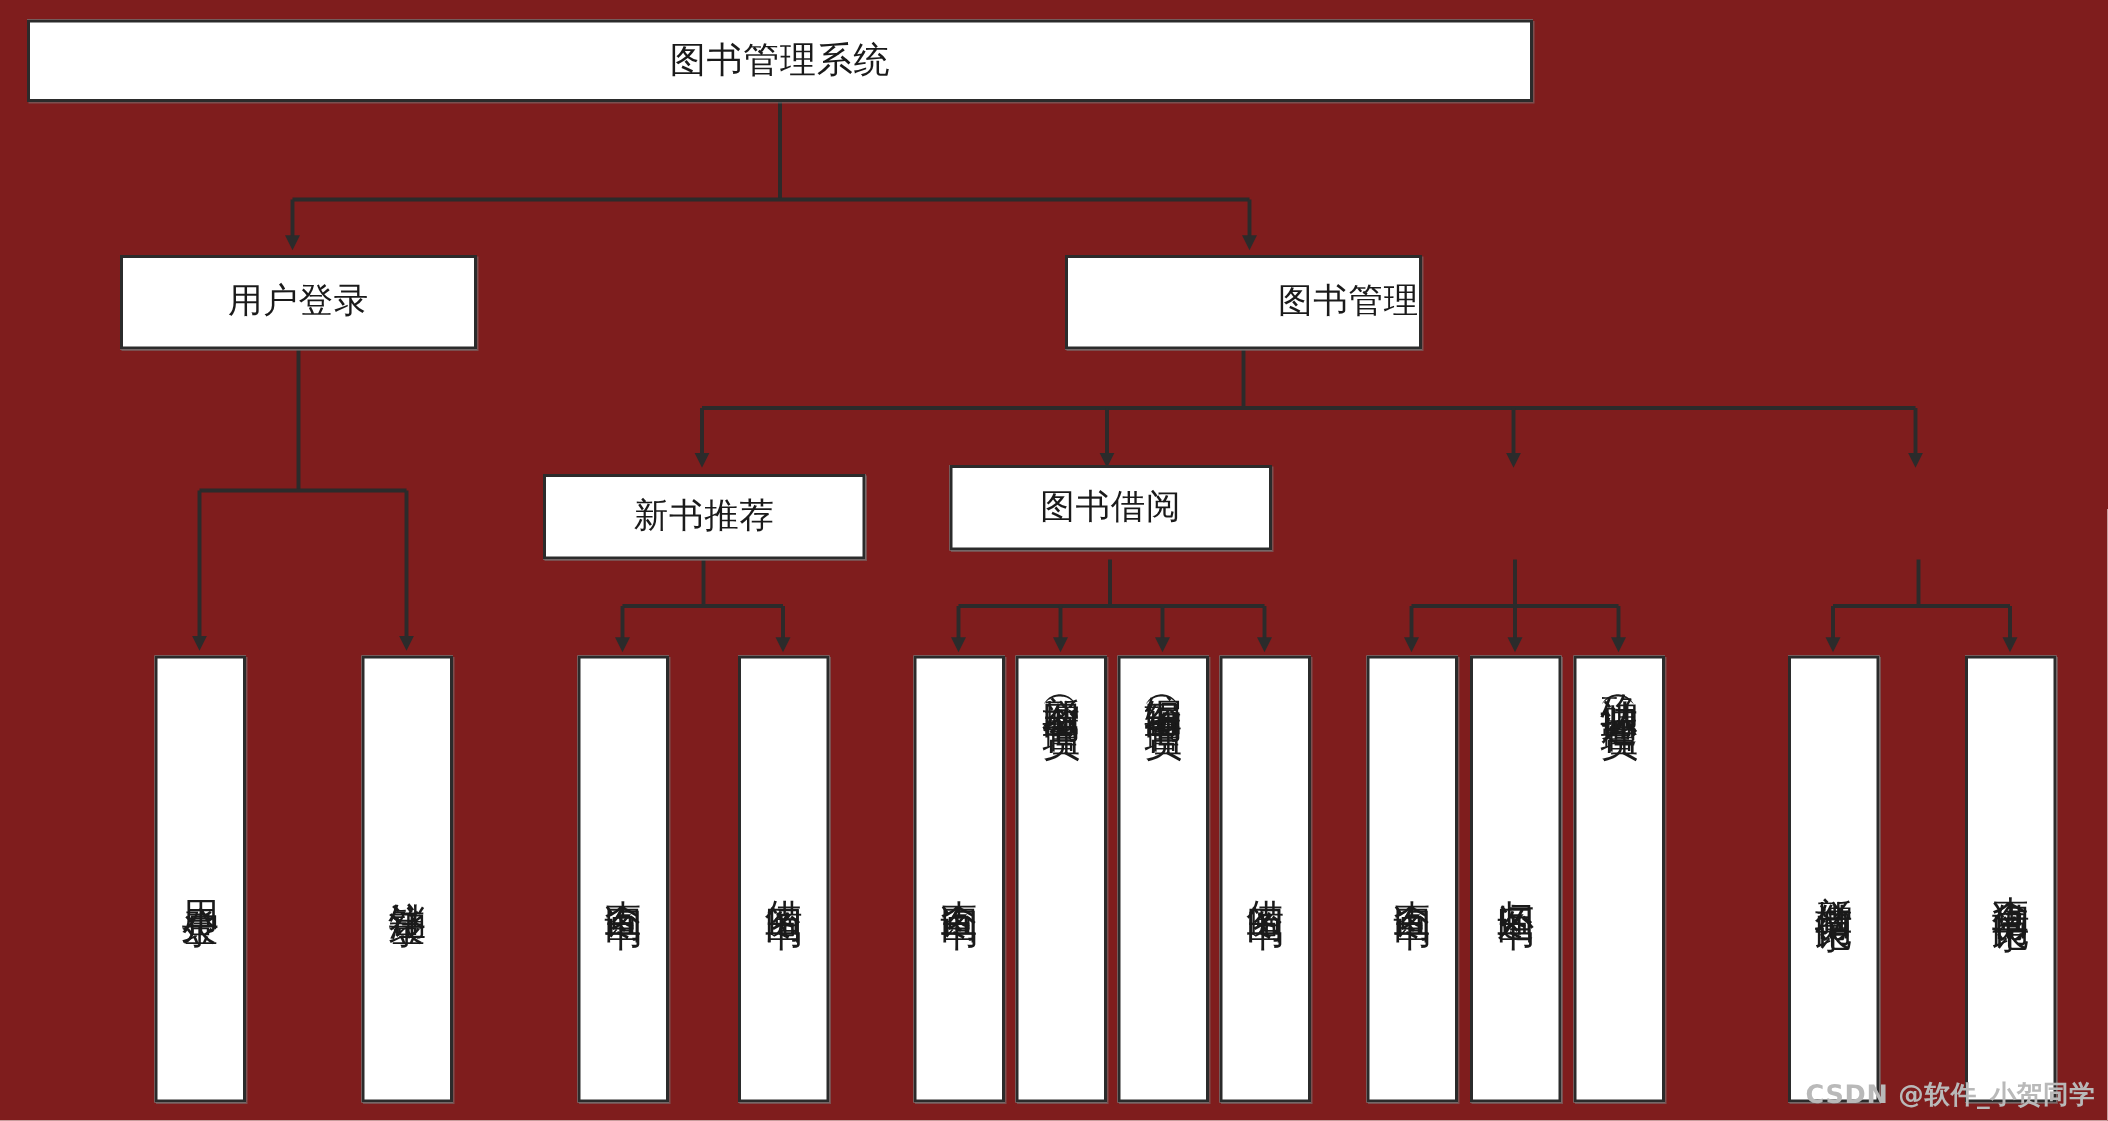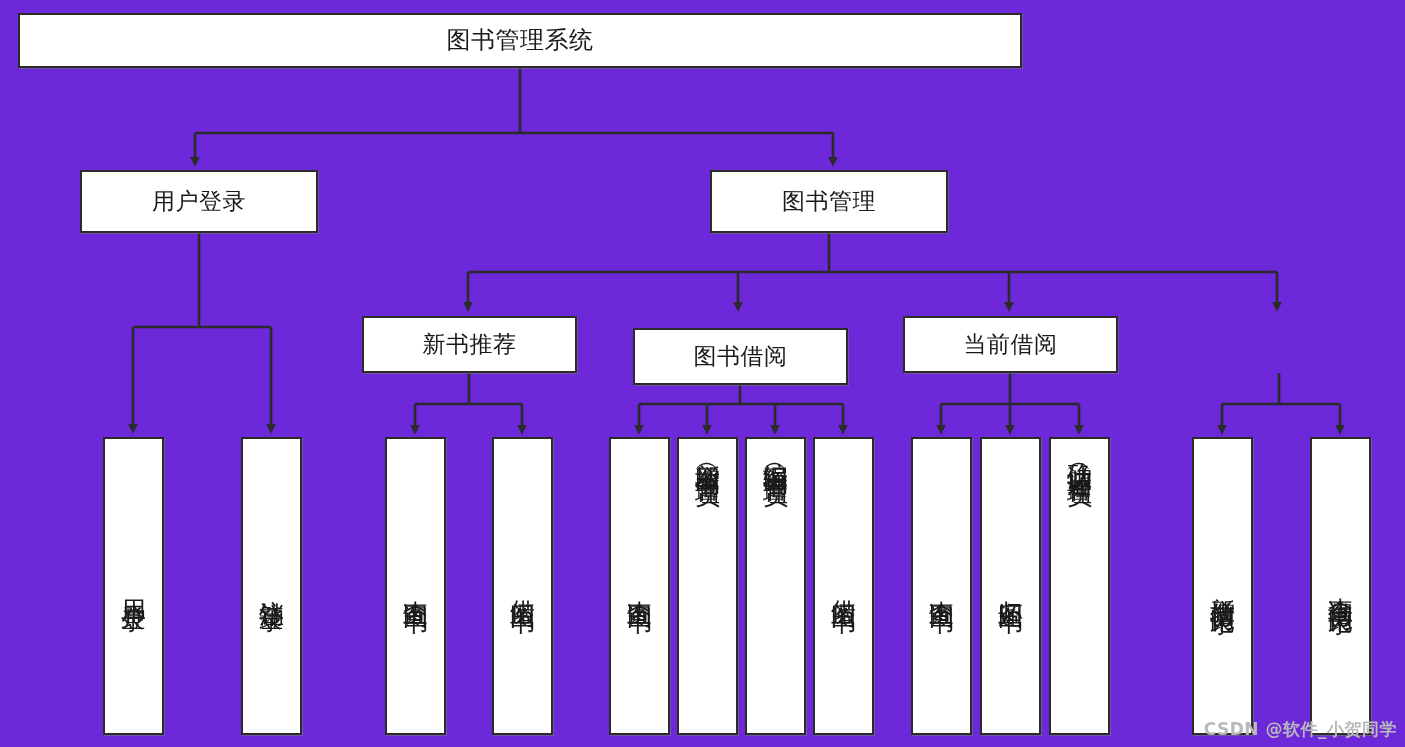--- a/index.html
+++ b/index.html
@@ -8,21 +8,21 @@
     padding: 0;
     background: #ffffff;
   }
   body {
     font-family: "DejaVu Sans", "Liberation Sans", sans-serif;
   }
   #diagram-root {
     position: relative;
     width: 1405px;
     height: 747px;
-    background: #6d28d9;
+    background: #7f1d1d;
     overflow: hidden;
   }
   #edge-layer {
     position: absolute;
     left: 0;
     top: 0;
     width: 1405px;
     height: 747px;
     pointer-events: none;
   }
@@ -134,35 +134,32 @@
   </svg>
 
   <div class="node horiz" id="node-root" style="left:18px; top:13px; width:1004px; height:55px;">
     <span class="label">图书管理系统</span>
   </div>
 
   <div class="node horiz" style="left:80px; top:170px; width:238px; height:63px;">
     <span class="label">用户登录</span>
   </div>
 
-  <div class="node horiz" style="left:710px; top:170px; width:238px; height:63px;">
+  <div class="node horiz" style="left:710px; top:170px; width:238px; height:63px;justify-content:flex-end;">
     <span class="label">图书管理</span>
   </div>
 
   <div class="node horiz" style="left:362px; top:316px; width:215px; height:57px;">
     <span class="label">新书推荐</span>
   </div>
 
-  <div class="node horiz" style="left:633px; top:328px; width:215px; height:57px;justify-content:center;">
+  <div class="node horiz" style="left:633px; top:310px; width:215px; height:57px;justify-content:center;">
     <span class="label">图书借阅</span>
   </div>
 
-  <div class="node horiz" style="left:903px; top:316px; width:215px; height:57px;">
-    <span class="label">当前借阅</span>
-  </div>
 
 
   <div class="node vert centered" style="left:103px; top:437px; width:61px; height:298px;">
     <span class="label">用户登录</span>
   </div>
 
   <div class="node vert centered" style="left:241px; top:437px; width:61px; height:298px;">
     <span class="label">注销登录</span>
   </div>
 

